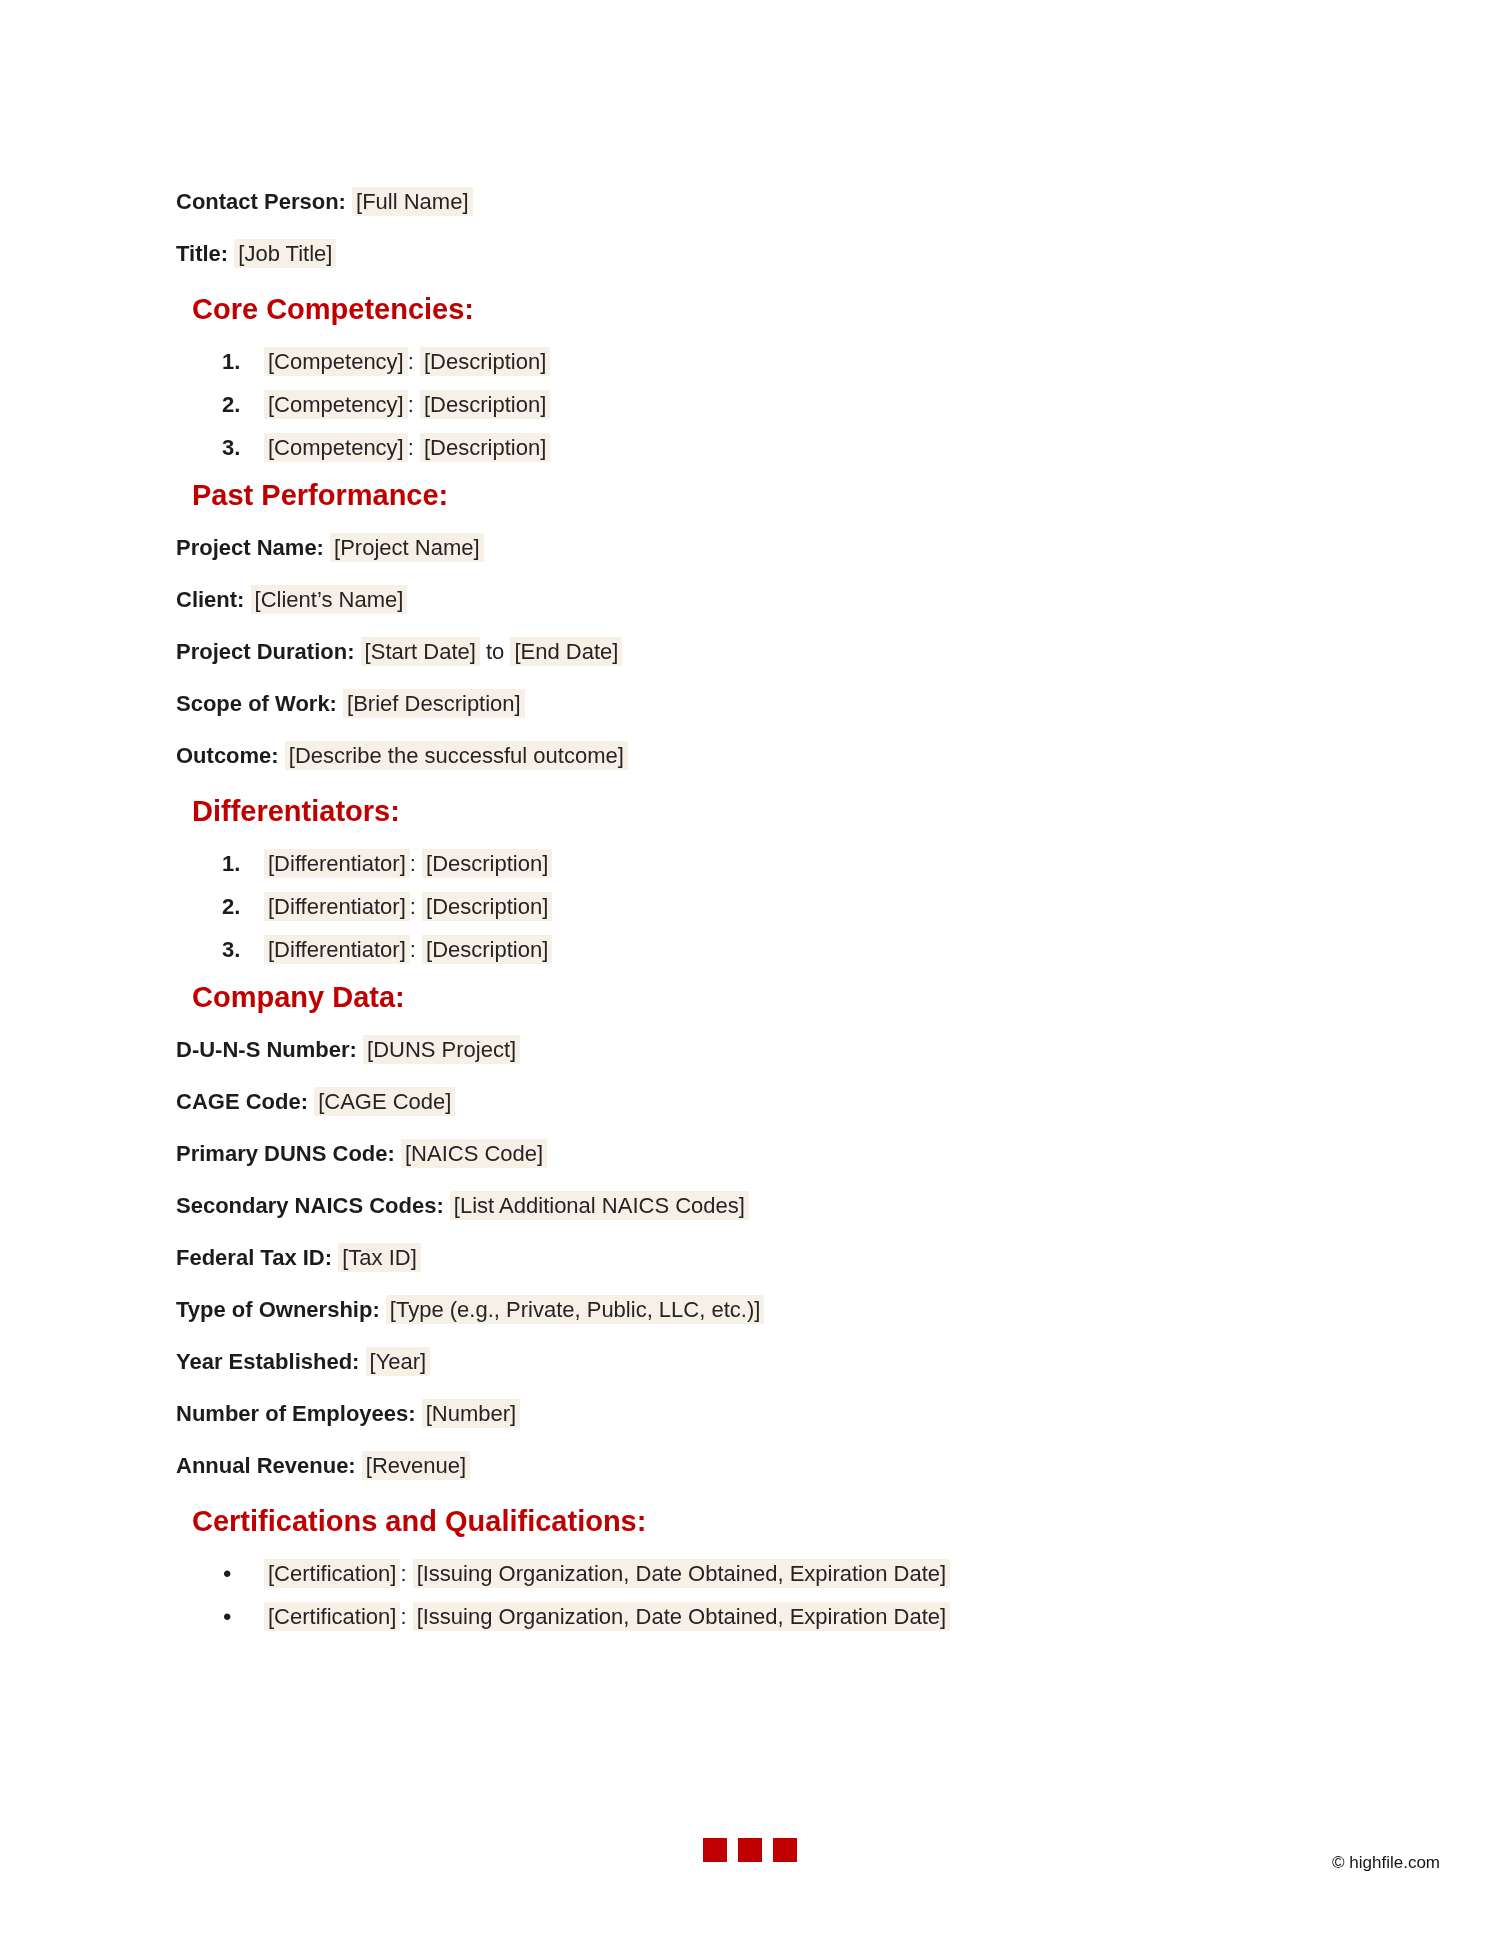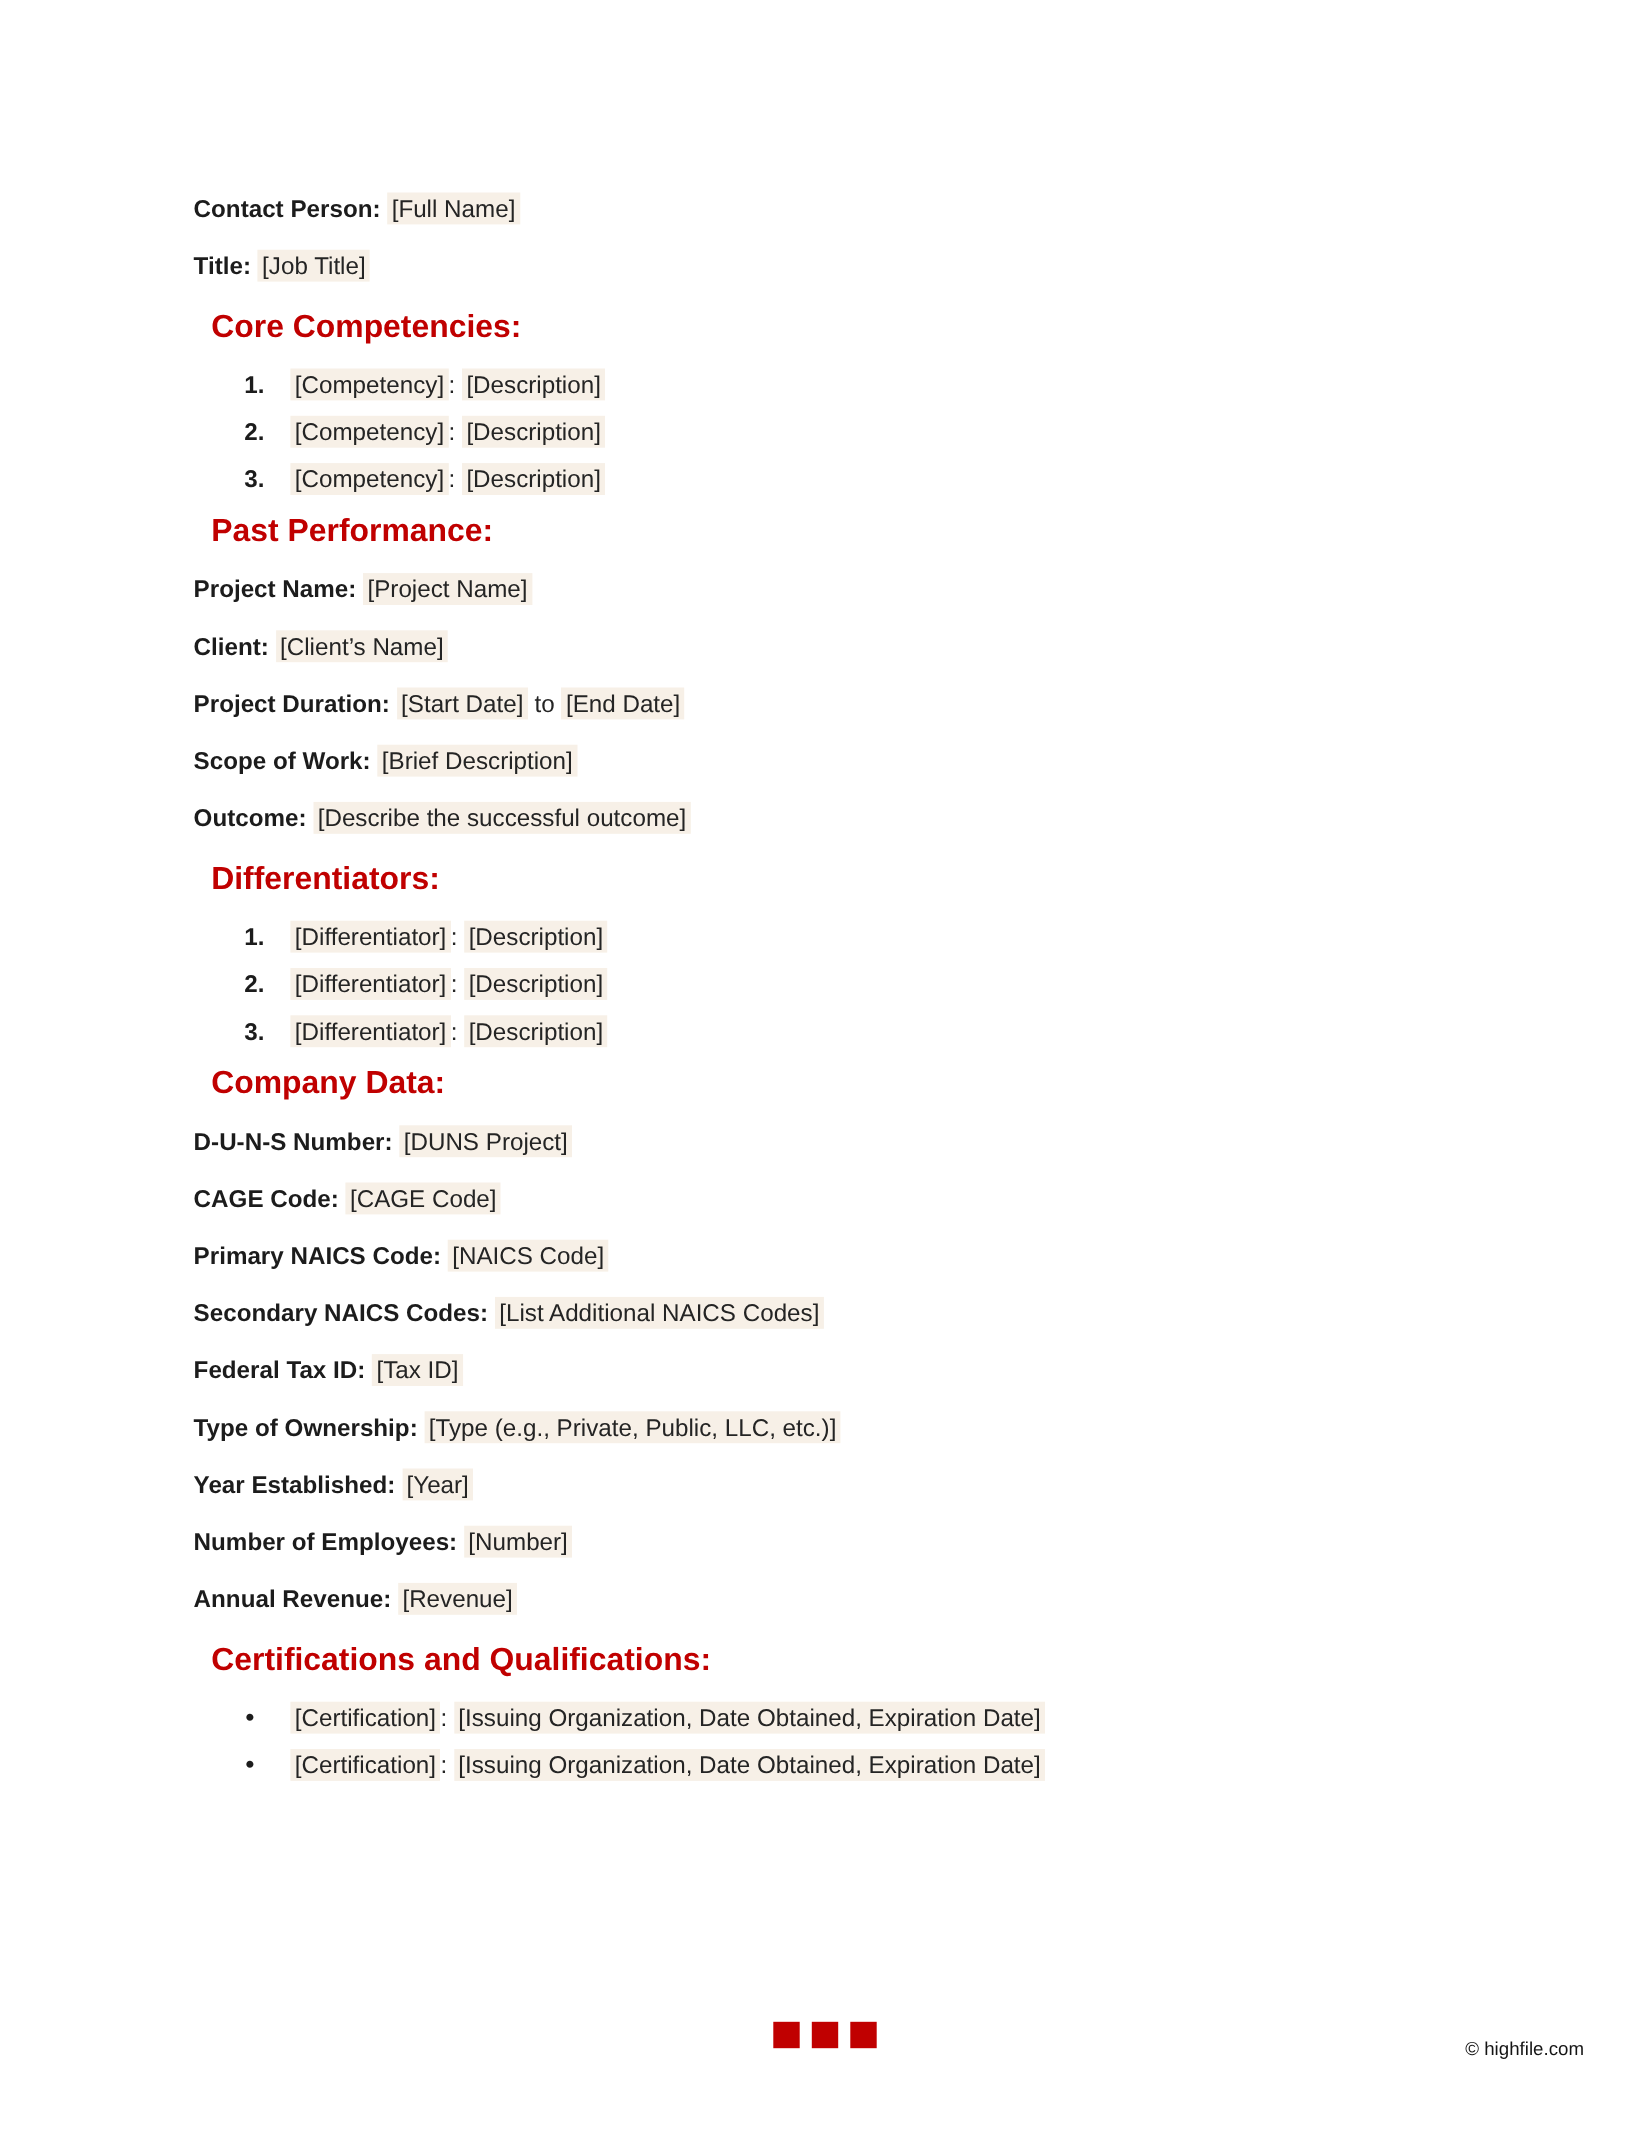--- a/index.html
+++ b/index.html
@@ -19,21 +19,21 @@
   }
   .content{
     position:absolute;
     left:176px;
     right:160px;
     top:176px;
   }
   .field{
     font-size:22px;
     line-height:28px;
-    margin:0 0 24px 0;
+    margin:12px 0 24px 0;
     white-space:nowrap;
   }
   .lbl{
     font-weight:700;
     color:var(--ink);
   }
   .hl{
     background:var(--hl);
     padding:2px 4px;
     color:#242424;
@@ -129,21 +129,21 @@
       <div class="li"><span class="marker">2.</span><span class="hl">[Differentiator]</span><span class="sep">:</span> <span class="hl">[Description]</span></div>
       <div class="li"><span class="marker">3.</span><span class="hl">[Differentiator]</span><span class="sep">:</span> <span class="hl">[Description]</span></div>
     </div>
 
     <h2 class="sec-heading">Company Data:</h2>
 
     <p class="field"><b class="lbl">D-U-N-S Number:</b> <span class="hl">[DUNS Project]</span></p>
 
     <p class="field"><b class="lbl">CAGE Code:</b> <span class="hl">[CAGE Code]</span></p>
 
-    <p class="field"><b class="lbl">Primary NAICS Code:</b> <span class="hl">[NAICS Code]</span></p>
+    <p class="field"><b class="lbl">Primary DUNS Code:</b> <span class="hl">[NAICS Code]</span></p>
 
     <p class="field"><b class="lbl">Secondary NAICS Codes:</b> <span class="hl">[List Additional NAICS Codes]</span></p>
 
     <p class="field"><b class="lbl">Federal Tax ID:</b> <span class="hl">[Tax ID]</span></p>
 
     <p class="field"><b class="lbl">Type of Ownership:</b> <span class="hl">[Type (e.g., Private, Public, LLC, etc.)]</span></p>
 
     <p class="field"><b class="lbl">Year Established:</b> <span class="hl">[Year]</span></p>
 
     <p class="field"><b class="lbl">Number of Employees:</b> <span class="hl">[Number]</span></p>

